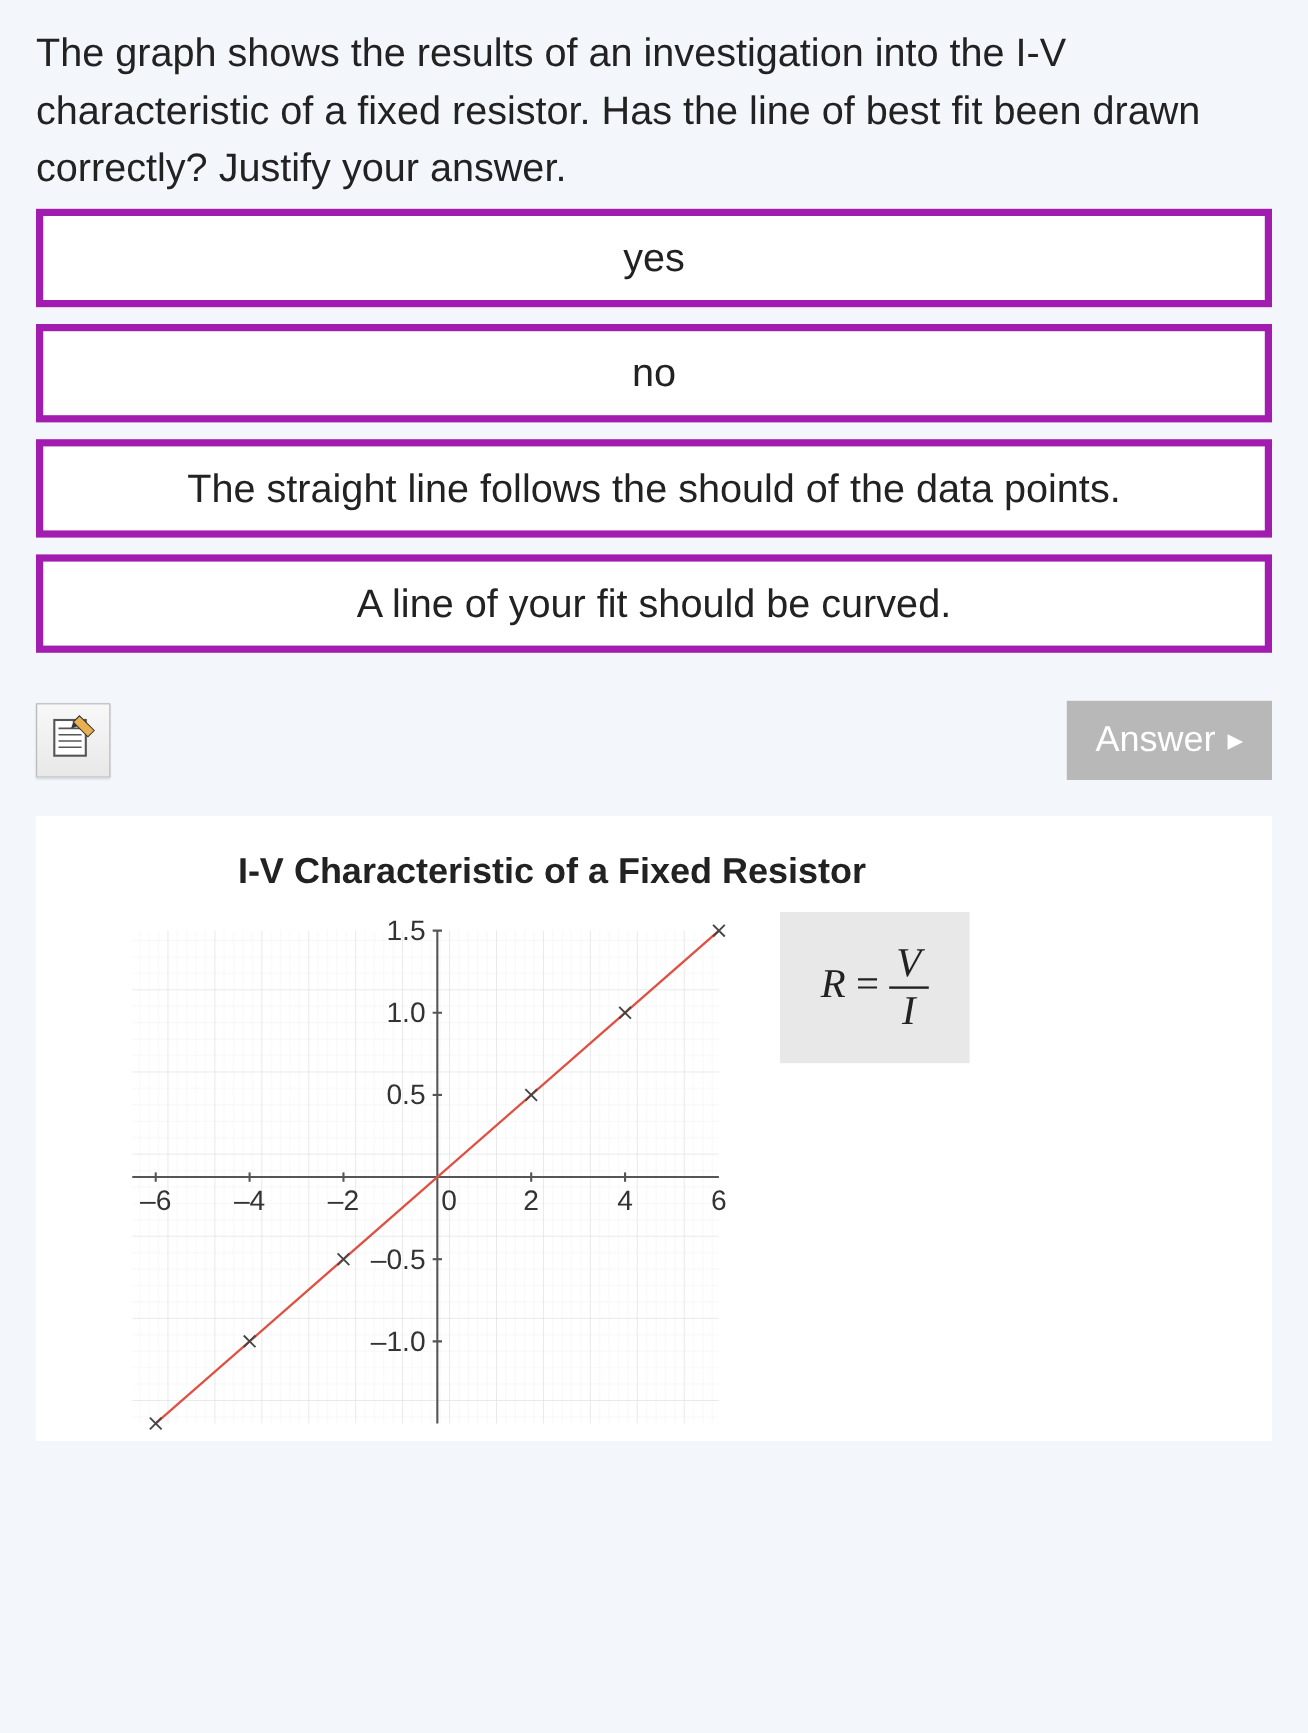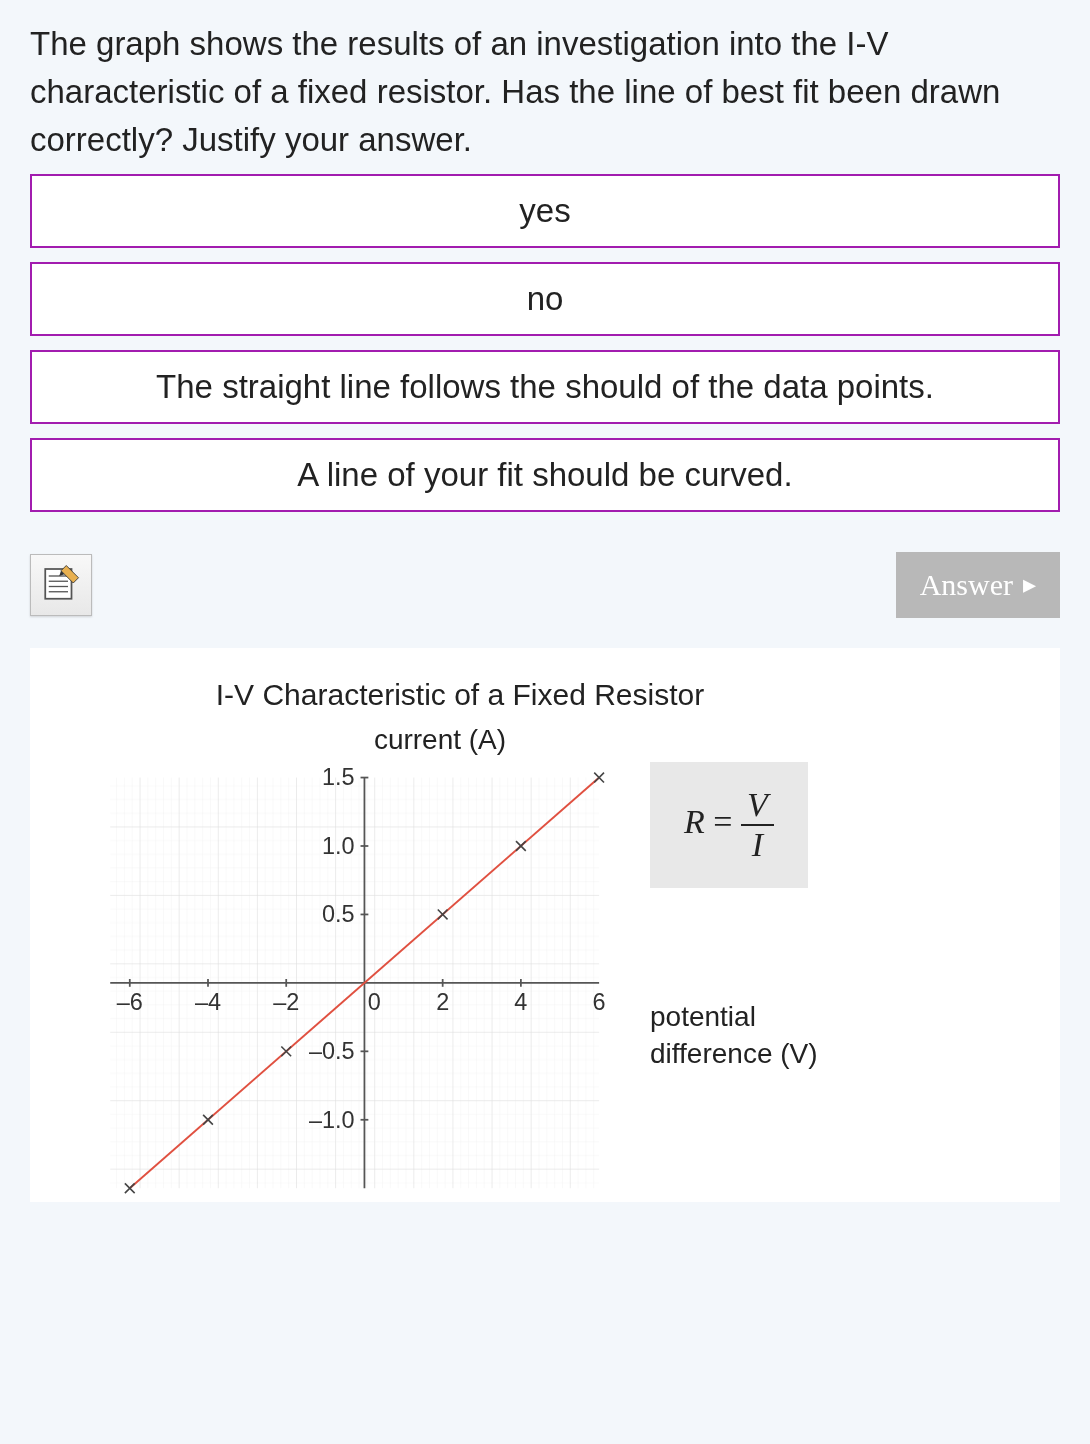--- a/index.html
+++ b/index.html
@@ -10,21 +10,21 @@
     padding: 20px 30px 0 30px;
     color: #222;
   }
   .question {
     font-size: 33px;
     line-height: 1.45;
     margin-bottom: 10px;
   }
   .option {
     background: #fff;
-    border: 2px solid #a21caf;
+    border: 6px solid #a21caf;
     font-size: 33px;
     text-align: center;
     padding: 16px 20px;
     margin-bottom: 14px;
     cursor: pointer;
   }
   .toolbar {
     display: flex;
     justify-content: space-between;
     align-items: center;
@@ -46,32 +46,31 @@
   .answer-btn {
     background: #b8b8b8;
     color: #fff;
     font-size: 30px;
     padding: 16px 24px;
     border: none;
     cursor: pointer;
     display: flex;
     align-items: center;
     gap: 10px;
-    font-family: Liberation Serif, serif;
   }
   .answer-btn .arrow {
     font-size: 26px;
   }
   .chart-panel {
     background: #fff;
     padding: 30px 30px 0 30px;
   }
   .chart-title {
     font-size: 30px;
-    font-weight: normal;
+    font-weight: bold;
     text-align: center;
     margin-bottom: 12px;
     padding-left: 50px;
     padding-right: 220px;
   }
   .ylabel {
     font-size: 28px;
     text-align: center;
     padding-left: 50px;
     padding-right: 260px;
@@ -136,21 +135,20 @@
     </span>
   </div>
   <button class="answer-btn">
     <span>Answer</span>
     <span class="arrow">▸</span>
   </button>
 </div>
 
 <div class="chart-panel">
   <div class="chart-title">I-V Characteristic of a Fixed Resistor</div>
-  <div class="ylabel">current (A)</div>
   <div class="chart-row">
     <div class="chart-svg-wrap">
       
       <svg viewBox="0 0 570 450" width="560" height="440">
 
         <g stroke="#e6e6e6" stroke-width="1">
 
           <g>
             
           </g>
@@ -225,19 +223,15 @@
               <line x1="-5" y1="-5" x2="5" y2="5"></line>
               <line x1="-5" y1="5" x2="5" y2="-5"></line>
             </g>
         </g>
       </svg>
     </div>
     <div class="side-col">
       <div class="formula-box">
         <span class="R">R</span><span> = </span><span class="frac"><span class="num">V</span><span class="den">I</span></span>
       </div>
-      <div class="xlabel">
-        <span>potential</span><br>
-        <span>difference (V)</span>
-      </div>
     </div>
   </div>
 </div>
 
 </body></html>

